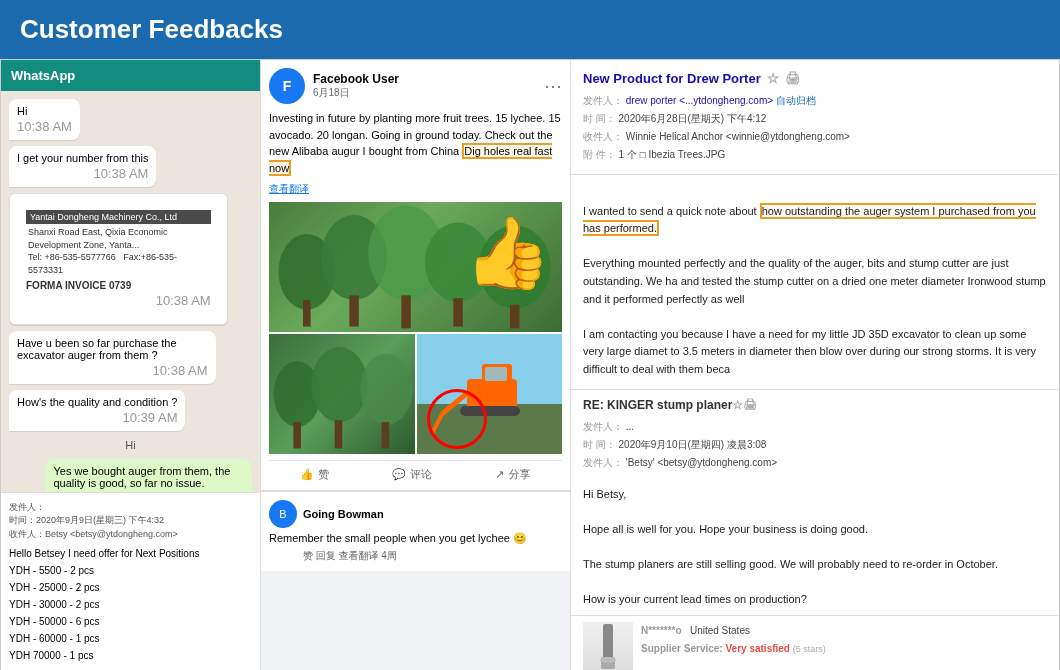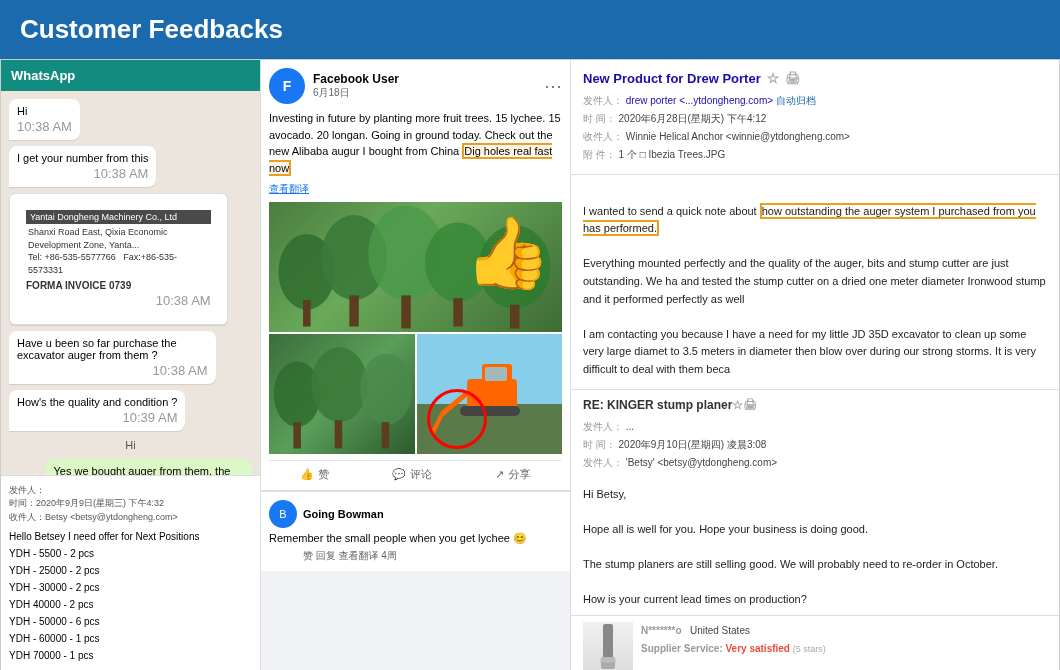--- a/index.html
+++ b/index.html
@@ -490,21 +490,20 @@
     <div class="order-list">
       <div class="sender-info">
         <span>发件人：</span><br>
         <span>时间：2020年9月9日(星期三) 下午4:32</span><br>
         <span>收件人：Betsy &lt;betsy@ytdongheng.com&gt;</span>
       </div>
       <div>Hello Betsey I need offer for Next Positions</div>
       <div>YDH - 5500 - 2 pcs</div>
       <div>YDH - 25000 - 2 pcs</div>
       <div>YDH - 30000 - 2 pcs</div>
-      <div>YDH 40000 - 2 pcs</div>
       <div>YDH - 50000 - 6 pcs</div>
       <div>YDH - 60000 - 1 pcs</div>
       <div>YDH 70000 - 1 pcs</div>
     </div>
   </div>
 
   <div class="middle-panel">
     <div class="fb-post">
       <div class="fb-post-header">
         <div class="avatar">F</div>

